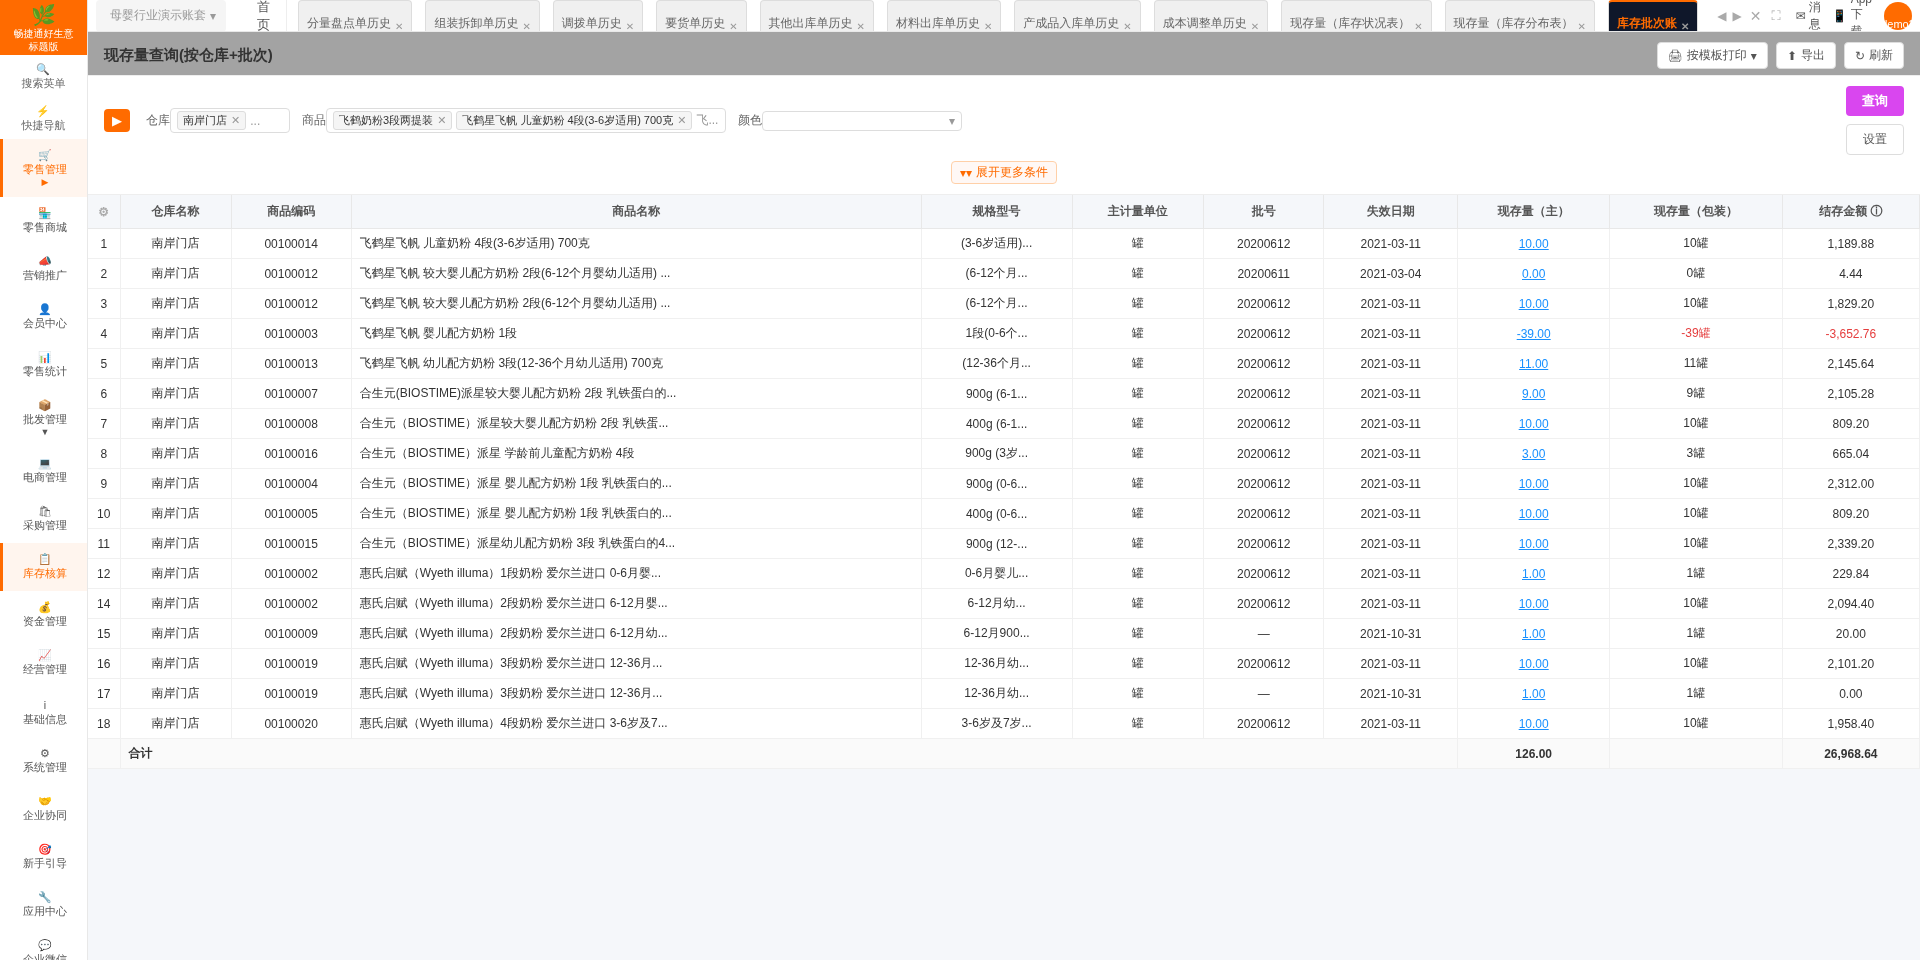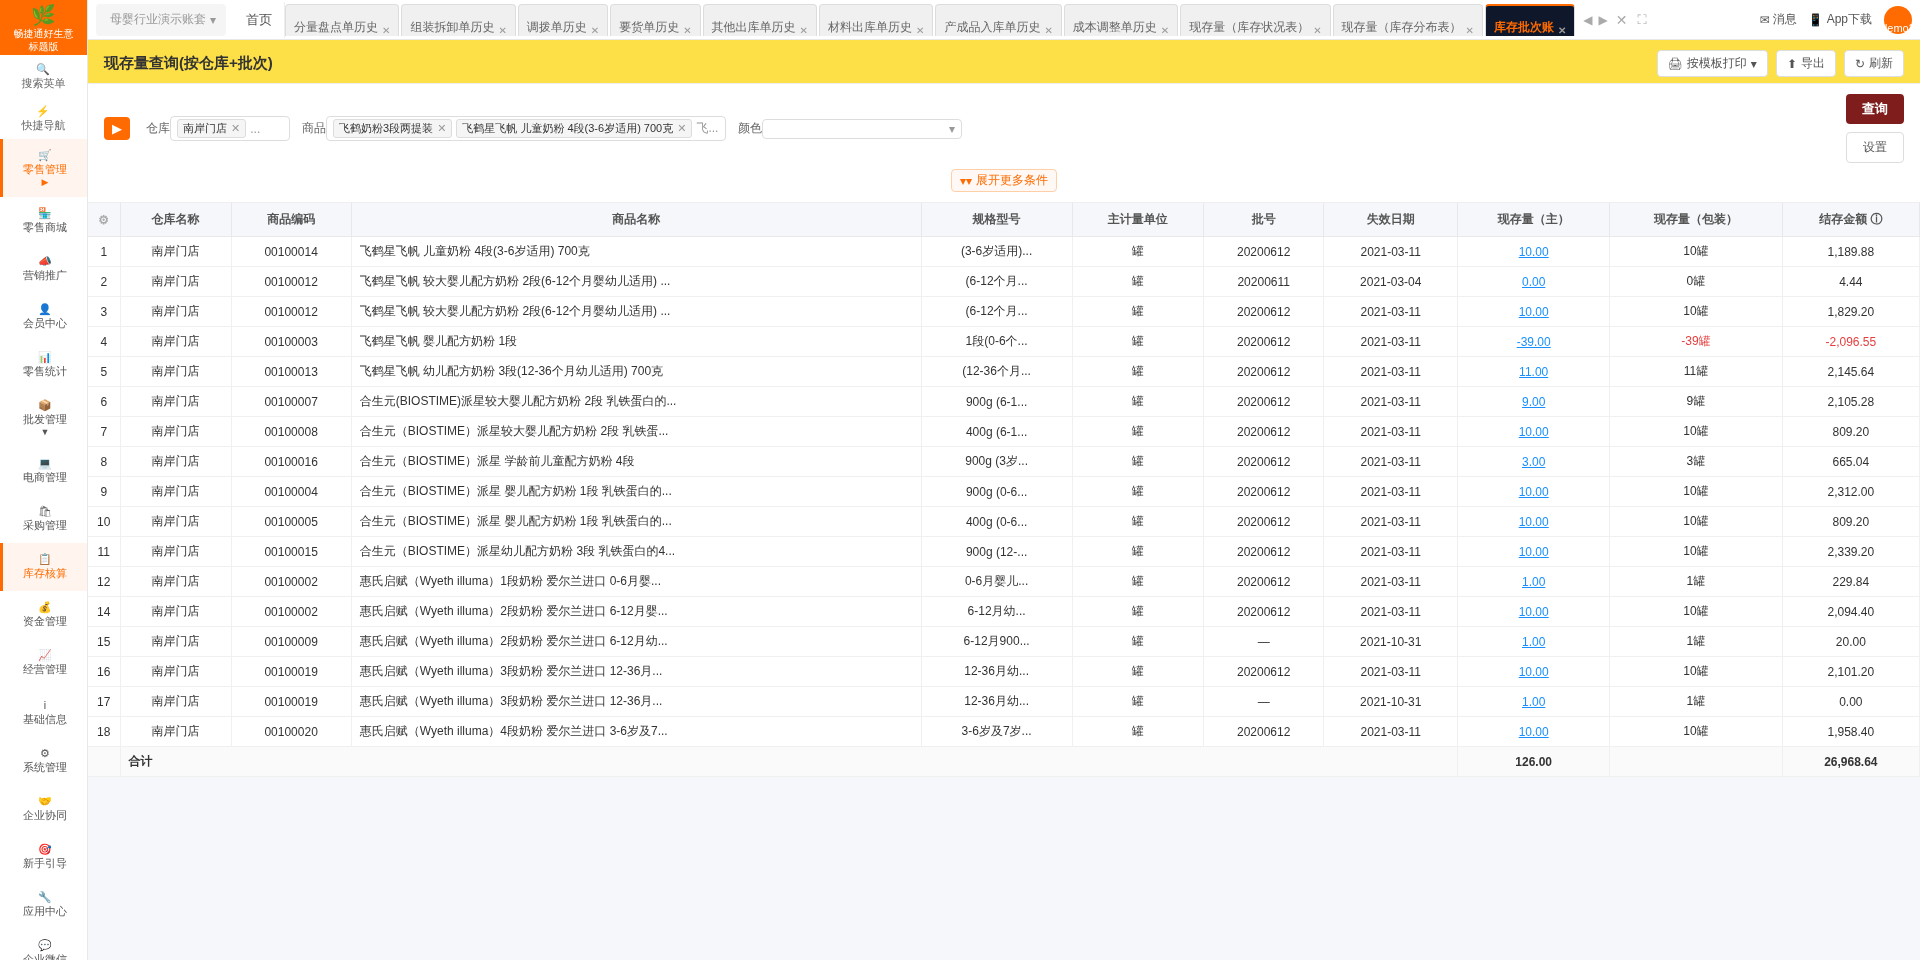--- a/index.html
+++ b/index.html
@@ -11,35 +11,35 @@
     .sidebar-logo-text { color: #fff; font-size: 10px; line-height: 1.3; text-align: center; }
     .sidebar-search { width: 100%; padding: 8px 0; display: flex; flex-direction: column; align-items: center; cursor: pointer; color: #666; font-size: 11px; }
     .sidebar-nav { width: 100%; padding: 6px 0; display: flex; flex-direction: column; align-items: center; cursor: pointer; color: #666; font-size: 11px; }
     .sidebar-item { width: 100%; padding: 10px 0; display: flex; flex-direction: column; align-items: center; cursor: pointer; color: #555; font-size: 11px; border-left: 3px solid transparent; }
     .sidebar-item.active { color: #ff6b00; background: #fff5ee; border-left: 3px solid #ff6b00; }
 
     
     .main { flex: 1; display: flex; flex-direction: column; overflow: hidden; }
 
     
-    .topnav { background: #fff; border-bottom: 1px solid #e8e8e8; display: flex; align-items: center; height: 40px; padding: 0 8px; gap: 0; overflow: hidden; }
+    .topnav { background: #fff; border-bottom: 1px solid #e8e8e8; display: flex; align-items: center; height: 32px; padding: 0 8px; gap: 11px; overflow: hidden; }
     .topnav-dropdown { display: flex; align-items: center; padding: 0 10px; height: 32px; font-size: 12px; color: #333; background: #f5f5f5; border-radius: 4px; margin-right: 8px; cursor: pointer; white-space: nowrap; }
     .topnav-dropdown span { margin-left: 4px; color: #999; }
     .tab { display: flex; align-items: flex-end; padding: 0 8px; height: 32px; font-size: 12px; color: #666; background: #f0f0f0; border-radius: 4px 4px 0 0; cursor: pointer; white-space: nowrap; border: 1px solid #ddd; border-bottom: none; margin-right: 2px; }
     .tab.active { background: #0f172a; color: #ff6b00; border-top: 2px solid #ff6b00; font-weight: bold; }
     .tab .close { margin-left: 4px; color: #999; font-size: 10px; cursor: pointer; }
     .topnav-actions { margin-left: auto; display: flex; align-items: center; gap: 12px; color: #555; font-size: 12px; }
     .topnav-actions .action-btn { display: flex; align-items: center; gap: 3px; cursor: pointer; }
     .avatar { width: 28px; height: 28px; border-radius: 50%; background: #ff6b00; display: flex; align-items: flex-end; justify-content: center; color: #fff; font-size: 11px; cursor: pointer; }
 
     
     .page { flex: 1; overflow: hidden; display: flex; flex-direction: column; background: #f5f7fa; }
 
     
-    .page-header { background: #fde047; padding: 10px 16px 6px; border-bottom: 1px solid #eee; display: flex; align-items: center; justify-content: space-between; }
+    .page-header { background: #a3a3a3; padding: 10px 16px 6px; border-bottom: 1px solid #eee; display: flex; align-items: center; justify-content: space-between; }
     .page-title { font-size: 15px; font-weight: bold; color: #333; }
     .page-header-actions { display: flex; align-items: center; gap: 8px; }
     .btn-print { display: flex; align-items: center; gap: 4px; padding: 4px 10px; border: 1px solid #ddd; border-radius: 4px; cursor: pointer; background: #fff; font-size: 12px; color: #555; }
     .btn-export { display: flex; align-items: center; gap: 4px; padding: 4px 10px; border: 1px solid #ddd; border-radius: 4px; cursor: pointer; background: #fff; font-size: 12px; color: #555; }
     .btn-refresh { display: flex; align-items: center; gap: 4px; padding: 4px 10px; border: 1px solid #ddd; border-radius: 4px; cursor: pointer; background: #fff; font-size: 12px; color: #555; }
 
     
     .filter-area { background: #fff; padding: 10px 16px; border-bottom: 1px solid #eee; }
     .filter-row { display: flex; align-items: center; gap: 12px; flex-wrap: wrap; }
     .filter-group { display: flex; align-items: center; }
@@ -48,21 +48,21 @@
     .filter-tag { display: flex; align-items: center; gap: 2px; background: #f5f5f5; border: 1px solid #ddd; border-radius: 3px; padding: 1px 5px; font-size: 11px; color: #333; }
     .filter-tag .remove { cursor: pointer; color: #999; margin-left: 2px; }
     .filter-ellipsis { color: #999; cursor: pointer; }
     .filter-product-container { display: flex; align-items: center; gap: 4px; border: 1px solid #ddd; border-radius: 4px; padding: 2px 6px; background: #fff; min-width: 400px; }
     .filter-color-container { display: flex; align-items: center; gap: 4px; border: 1px solid #ddd; border-radius: 4px; padding: 2px 6px; background: #fff; min-width: 200px; }
     .filter-arrow { color: #999; margin-left: auto; cursor: pointer; }
     .expand-more { display: flex; align-items: center; justify-content: center; margin-top: 6px; }
     .expand-btn { display: flex; align-items: center; gap: 4px; color: #ff6b00; cursor: pointer; font-size: 12px; padding: 2px 8px; border: 1px solid #ffd0a8; border-radius: 4px; background: #fff8f5; }
 
     
-    .btn-query { background: #7f1d1d; color: #fff; border: none; border-radius: 4px; padding: 6px 16px; cursor: pointer; font-size: 13px; font-weight: bold; }
+    .btn-query { background: #d946ef; color: #fff; border: none; border-radius: 4px; padding: 6px 16px; cursor: pointer; font-size: 13px; font-weight: bold; }
     .btn-setting { background: #fff; color: #555; border: 1px solid #ddd; border-radius: 4px; padding: 6px 16px; cursor: pointer; font-size: 12px; margin-top: 4px; display: block; }
     .query-btn-col { display: flex; flex-direction: column; align-items: flex-end; justify-content: center; gap: 4px; margin-left: auto; }
 
     
     .table-container { flex: 1; overflow: auto; padding: 0 0 0 0; }
     table { width: 100%; border-collapse: collapse; background: #fff; font-size: 12px; }
     thead tr { background: #f5f7fa; }
     thead th { padding: 8px 8px; text-align: center; color: #555; font-weight: bold; border-bottom: 1px solid #e8e8e8; border-right: 1px solid #e8e8e8; white-space: nowrap; position: sticky; top: 0; background: #f5f7fa; z-index: 1; }
     tbody tr { border-bottom: 1px solid #f0f0f0; }
     tbody tr.summary { background: #fafafa; font-weight: bold; }
@@ -387,21 +387,21 @@
     <td>4</td>
     <td>南岸门店</td>
     <td>00100003</td>
     <td class="text-left">飞鹤星飞帆 婴儿配方奶粉 1段</td>
     <td>1段(0-6个...</td>
     <td>罐</td>
     <td>20200612</td>
     <td>2021-03-11</td>
     <td class="red link">-39.00</td>
     <td class="red">-39罐</td>
-    <td class="red">-2,096.55</td>
+    <td class="red">-3,652.76</td>
   </tr>
             <tr>
     <td>5</td>
     <td>南岸门店</td>
     <td>00100013</td>
     <td class="text-left">飞鹤星飞帆 幼儿配方奶粉 3段(12-36个月幼儿适用) 700克</td>
     <td>(12-36个月...</td>
     <td>罐</td>
     <td>20200612</td>
     <td>2021-03-11</td>

